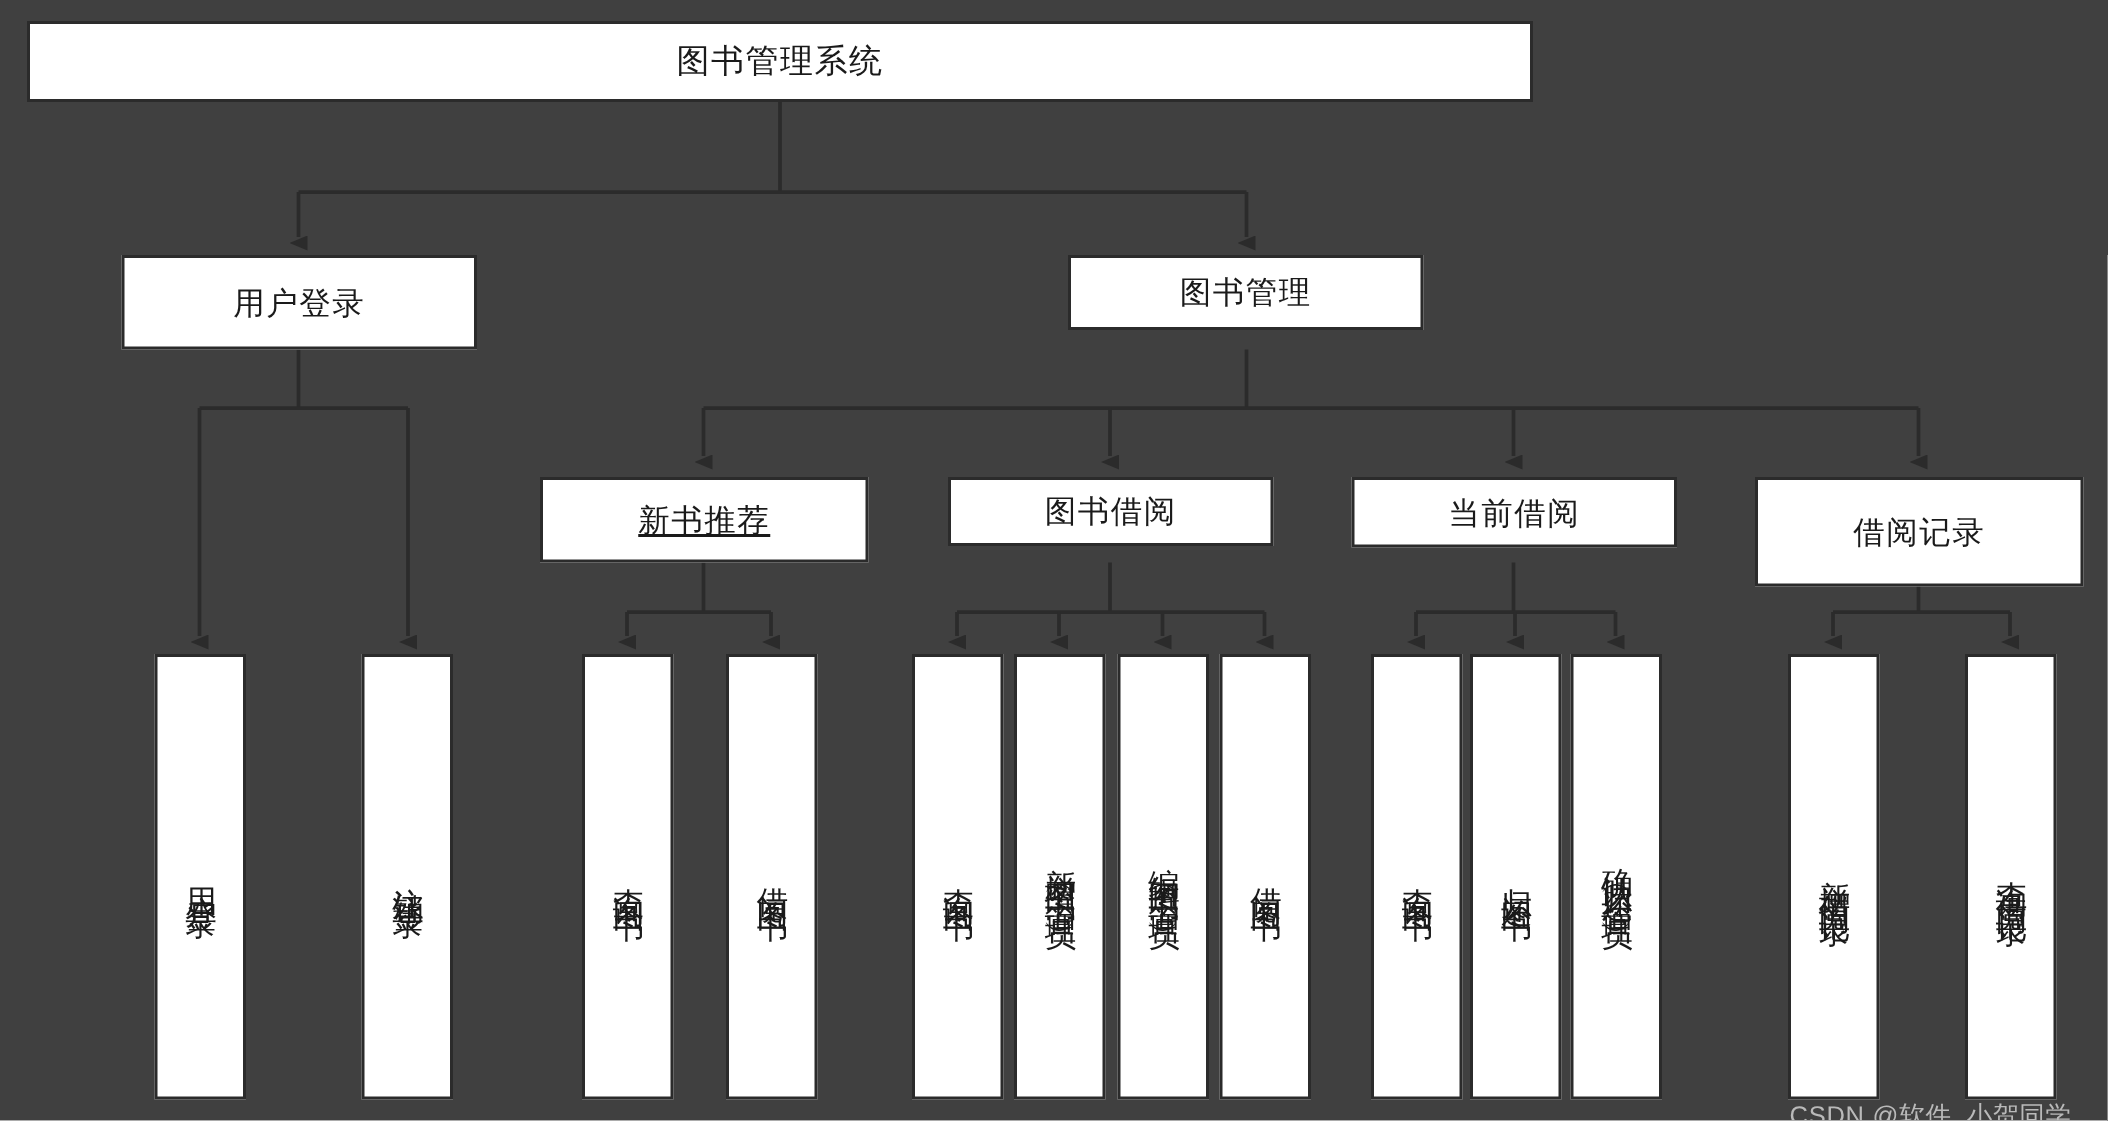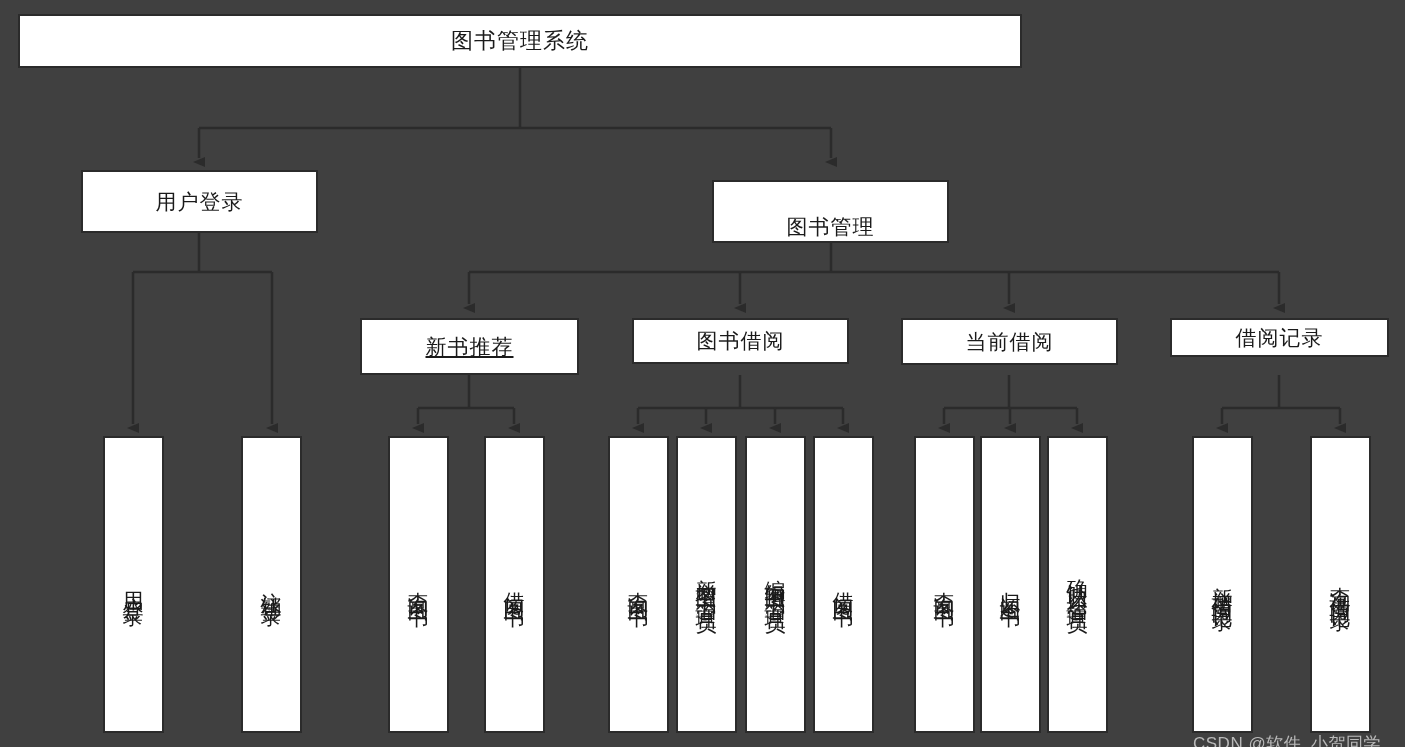--- a/index.html
+++ b/index.html
@@ -124,37 +124,37 @@
   </svg>
 
   <div class="node h" id="root-node" style="left:18px; top:14px; width:1004px; height:54px;">
     <span class="label">图书管理系统</span>
   </div>
 
   <div class="node h" style="left:81px; top:170px; width:237px; height:63px;">
     <span class="label">用户登录</span>
   </div>
 
-  <div class="node h" style="left:712px; top:180px; width:237px; height:63px;align-items:flex-end;">
+  <div class="node h" style="left:712px; top:170px; width:237px; height:50px;">
     <span class="label">图书管理</span>
   </div>
 
   <div class="node h" style="left:360px; top:318px; width:219px; height:57px;text-decoration:underline;">
     <span class="label">新书推荐</span>
   </div>
 
   <div class="node h" style="left:632px; top:318px; width:217px; height:46px;">
     <span class="label">图书借阅</span>
   </div>
 
   <div class="node h" style="left:901px; top:318px; width:217px; height:47px;">
     <span class="label">当前借阅</span>
   </div>
 
-  <div class="node h" style="left:1170px; top:318px; width:219px; height:39px;">
+  <div class="node h" style="left:1170px; top:318px; width:219px; height:73px;">
     <span class="label">借阅记录</span>
   </div>
 
   <div class="node v" style="left:103px; top:436px; width:61px; height:297px;">
     <span class="vtext">用户登录</span>
   </div>
 
   <div class="node v" style="left:241px; top:436px; width:61px; height:297px;">
     <span class="vtext">注销登录</span>
   </div>

